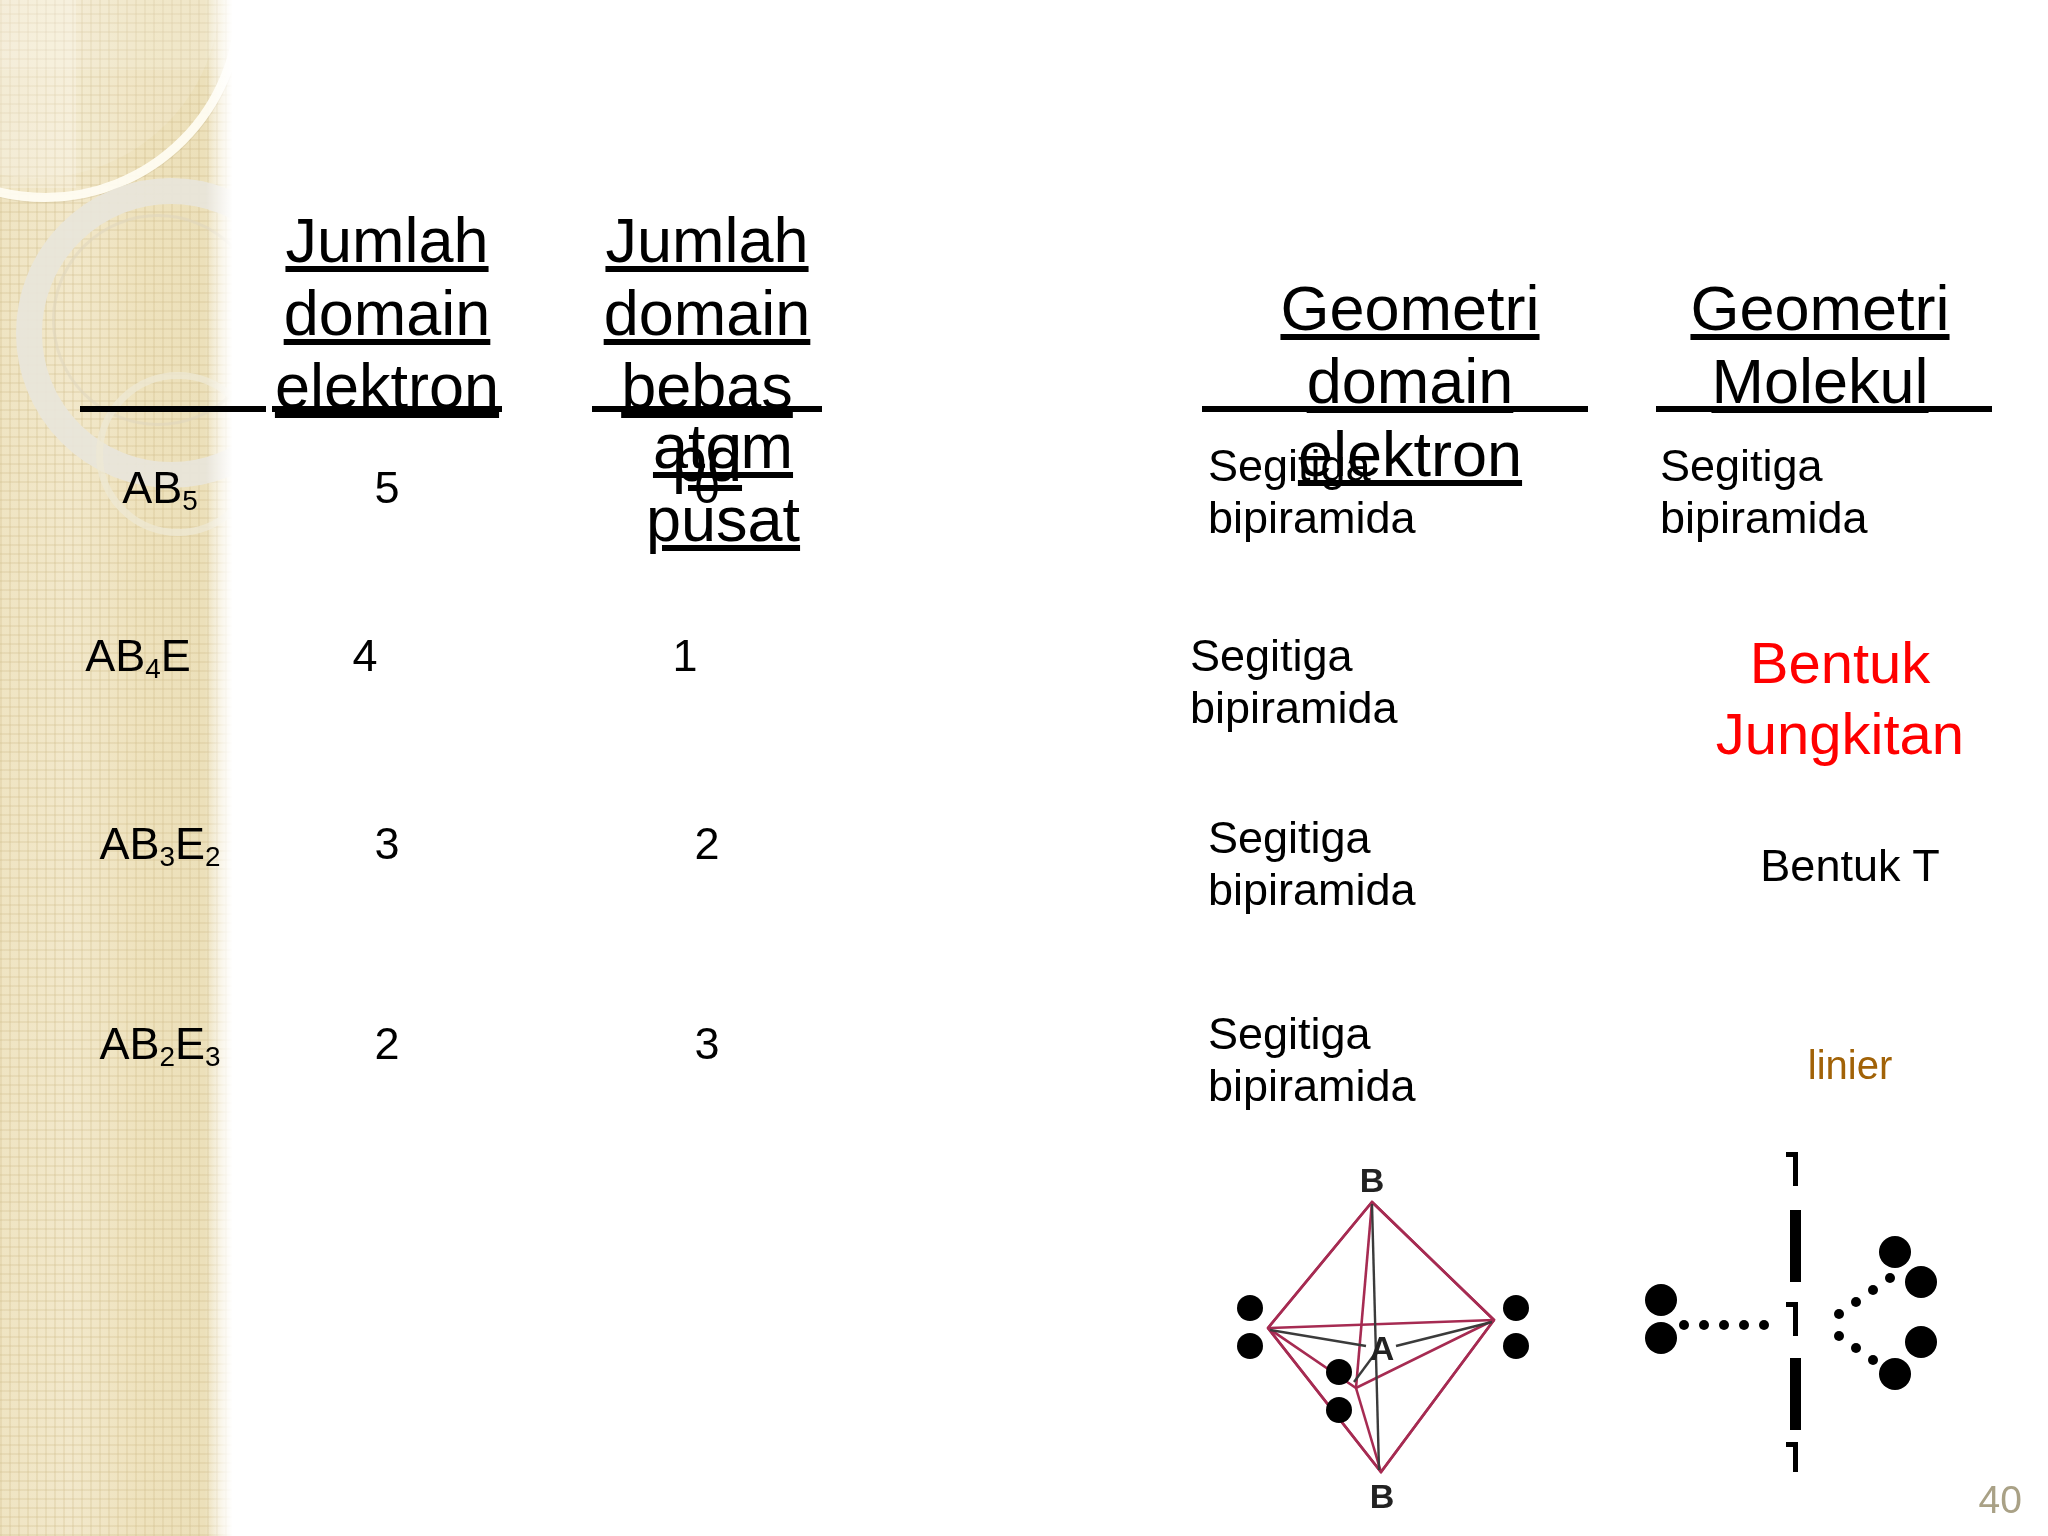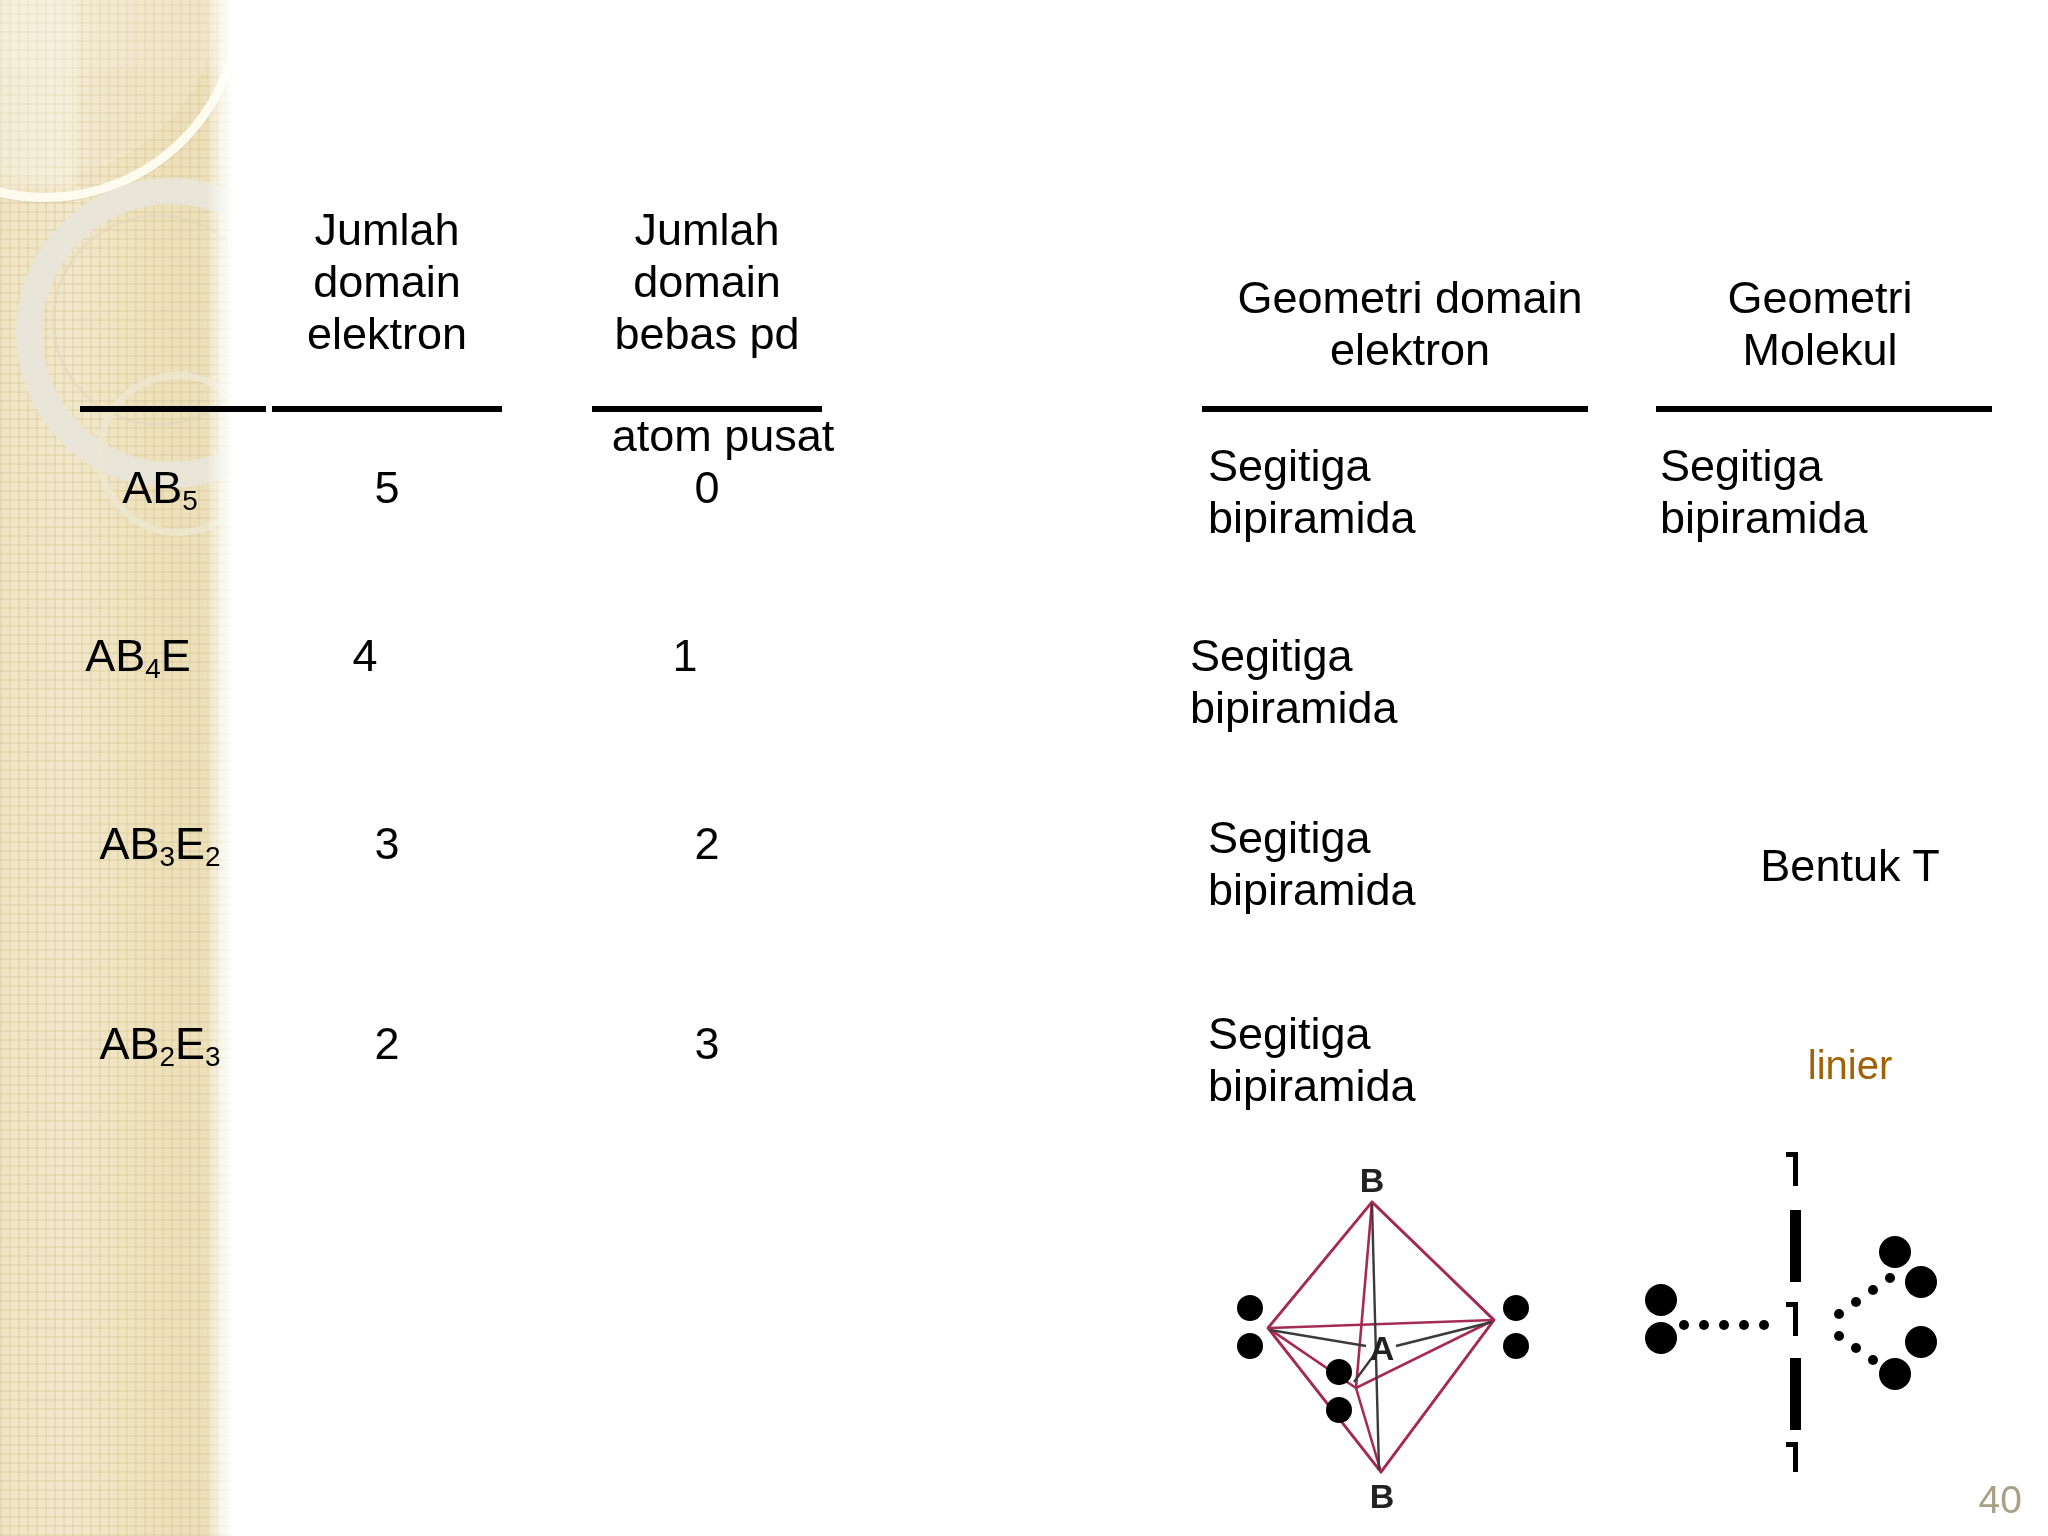--- a/index.html
+++ b/index.html
@@ -108,22 +108,23 @@
   }
   .cell {
     position: absolute;
     text-align: center;
     line-height: 1.16;
     white-space: pre-line;
   }
 
   
   .hdr {
-    font-size: 45px;
+    font-size: 63px;
     color: #000;
+    text-decoration: underline;
   }
   .hdr-rule {
     position: absolute;
     height: 6px;
     background: #000;
   }
 
   
   .body-cell { font-size: 45px; }
   .num-cell  { font-size: 45px; }
@@ -204,20 +205,22 @@
   <div class="cell body-cell left-text" style="left:1660px; top:440px; width:380px;">Segitiga
 bipiramida</div>
 
   <div class="cell formula" style="left:18px; top:630px; width:240px;">
     <span>AB</span><sub>4</sub><span>E</span><sub></sub>
   </div>
   <div class="cell num-cell" style="left:250px; top:630px; width:230px;">4</div>
   <div class="cell num-cell" style="left:570px; top:630px; width:230px;">1</div>
   <div class="cell body-cell left-text" style="left:1190px; top:630px; width:420px;">Segitiga
 bipiramida</div>
+  <div class="cell red-big" style="left:1640px; top:628px; width:400px; text-align:center;">Bentuk
+Jungkitan</div>
 
   <div class="cell formula" style="left:40px; top:818px; width:240px;text-align:center;">
     <span>AB</span><sub>3</sub><span>E</span><sub>2</sub>
   </div>
   <div class="cell num-cell" style="left:272px; top:818px; width:230px;">3</div>
   <div class="cell num-cell" style="left:592px; top:818px; width:230px;">2</div>
   <div class="cell body-cell left-text" style="left:1208px; top:812px; width:420px;">Segitiga
 bipiramida</div>
   <div class="cell body-cell" style="left:1660px; top:840px; width:380px;">Bentuk T</div>
 

